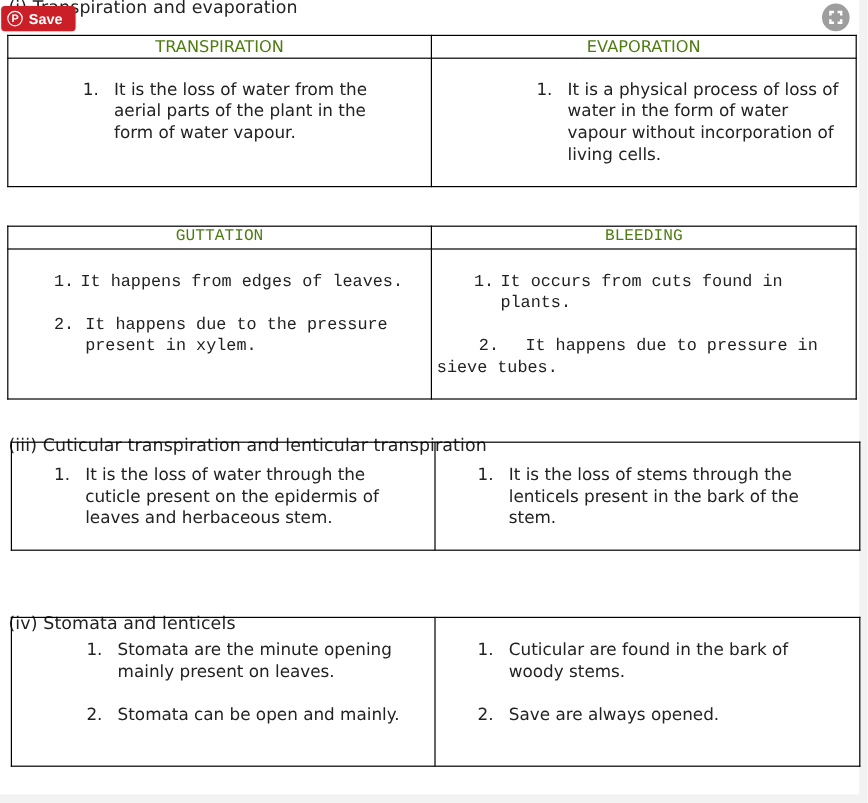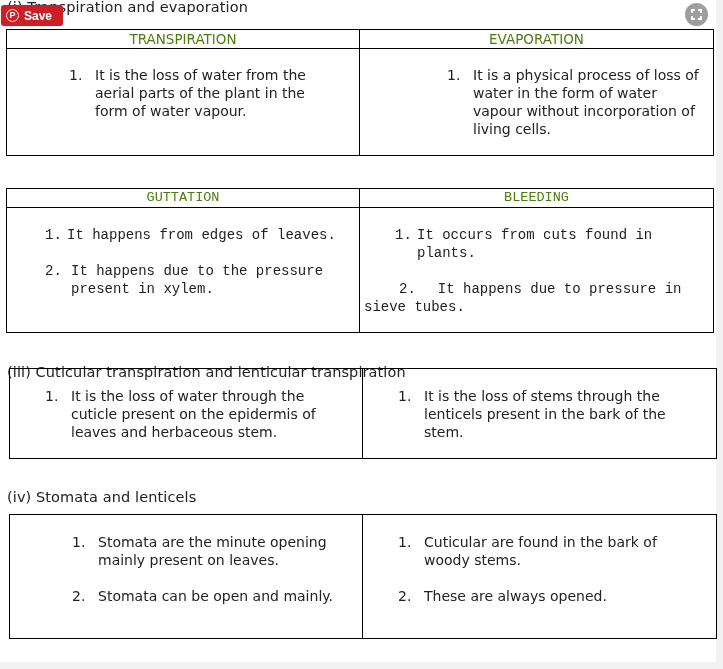--- a/index.html
+++ b/index.html
@@ -135,21 +135,21 @@
       <td>
         <div class="item" style="margin:18px 14px 0 35px; padding-left:26px;">
           <span class="num">1.</span>
           <span class="txt">It is the loss of stems through the lenticels present in the bark of the stem.</span>
         </div>
       </td>
     </tr>
   </tbody>
     </table>
 
-  <div class="section-title" style="left:7px; top:489px;text-align:center;">(iv) Stomata and lenticels</div>
+  <div class="section-title" style="left:7px; top:512px;text-align:center;">(iv) Stomata and lenticels</div>
   <table class="cmp" style="left:9px; top:514px; width:707px;">
     <colgroup>
         <col style="width:353px">
         <col style="width:354px">
       </colgroup>
     <tbody>
     <tr style="height:124px;">
       <td>
         <div class="item" style="margin:18px 10px 0 62px; padding-left:26px;">
           <span class="num">1.</span>
@@ -160,21 +160,21 @@
           <span class="txt">Stomata can be open and mainly.</span>
         </div>
       </td>
       <td>
         <div class="item" style="margin:18px 14px 0 35px; padding-left:26px;">
           <span class="num">1.</span>
           <span class="txt">Cuticular are found in the bark of woody stems.</span>
         </div>
         <div class="item" style="margin:18px 14px 0 35px; padding-left:26px;">
           <span class="num">2.</span>
-          <span class="txt">These are always opened.</span>
+          <span class="txt">Save are always opened.</span>
         </div>
       </td>
     </tr>
   </tbody>
     </table>
 
   <div class="pin-save">
     <span class="pin-logo">P</span>
     <span>Save</span>
   </div>

